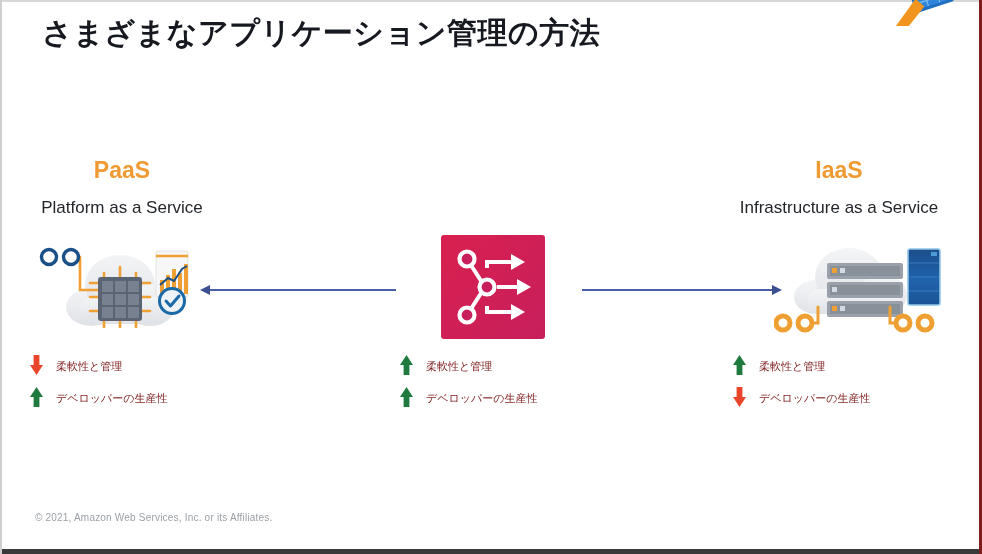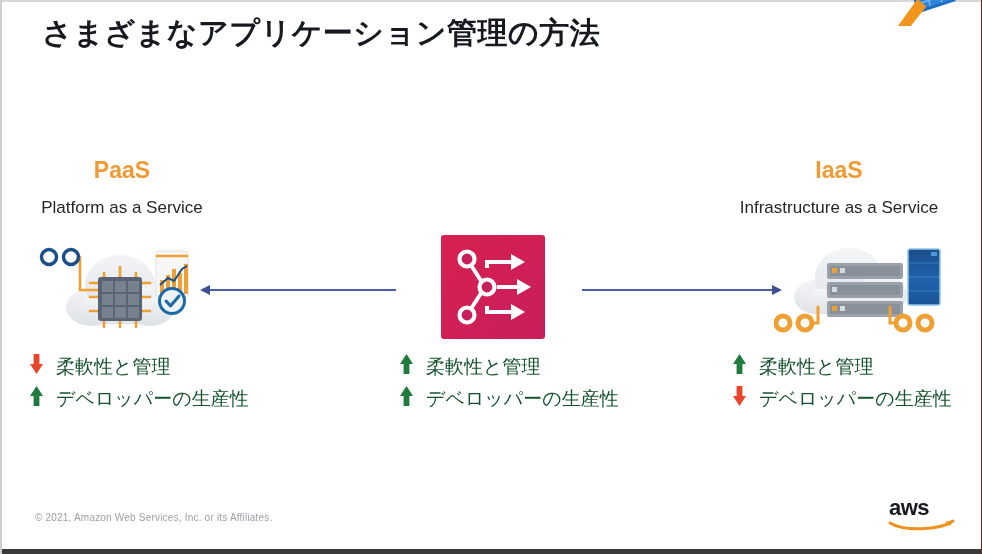--- a/index.html
+++ b/index.html
@@ -7,21 +7,21 @@
     width:982px;height:554px;
     background:#ffffff;
     font-family:"Liberation Sans","DejaVu Sans",sans-serif;
     overflow:hidden;
     position:relative;
   }
   .slide{
     position:absolute;inset:0;
     background:#ffffff;
     border-left:2px solid #cfcfcf;
-    border-right:1px solid #7f1d1d;
+    border-right:3px solid #7f1d1d;
     box-sizing:border-box;
   }
   .bottom-bar{
     position:absolute;left:0;right:0;bottom:0;height:5px;
     background:#3a3a3a;
   }
   .top-strip{
     position:absolute;left:0;right:0;top:0;height:2px;
     background:#d8d8d8;
   }
@@ -63,21 +63,21 @@
   .icon-paas{left:20px;width:190px;}
   .icon-mid{left:391px;width:200px;}
   .icon-iaas{left:760px;width:200px;}
 
   
   .flow-arrow{position:absolute;top:272px;height:36px;}
   .arrow-left{left:196px;width:200px;}
   .arrow-right{left:578px;width:204px;}
 
   
-  .bullets{position:absolute;font-size:19px;color:#14532d;}
+  .bullets{position:absolute;font-size:11px;color:#7f1d1d;}
   .bul-paas{left:26px;top:350px;}
   .bul-mid{left:396px;top:350px;}
   .bul-iaas{left:729px;top:350px;}
   .bullet-row{
     display:flex;align-items:center;height:32px;
   }
   .bullet-row + .bullet-row{margin-top:0;}
   .tri{width:17px;margin-right:11px;flex:0 0 17px;text-align:center;}
   .bullet-label{white-space:nowrap;line-height:1;}
 
@@ -344,22 +344,15 @@
         <svg width="15" height="22" viewBox="0 0 15 22">
             <path d="M7.5 21 L1 11 L4.6 11 L4.6 1 L10.4 1 L10.4 11 L14 11 Z" fill="#e8452a"></path>
           </svg>
       </span>
       <span class="bullet-label">デベロッパーの生産性</span>
     </div>
   </div>
 
   <div class="footer-copy">© 2021, Amazon Web Services, Inc. or its Affiliates.</div>
 
-  <div class="aws-logo">
-    <svg width="72" height="36" viewBox="0 0 72 36">
-      <text x="2" y="20" font-family="'Liberation Sans', sans-serif" font-size="22" font-weight="bold" fill="#16191f" letter-spacing="-0.5">aws</text>
-      <path d="M3 28 C16 36, 52 36, 66 26" stroke="#f0901d" stroke-width="3" fill="none" stroke-linecap="round"></path>
-      <polygon points="66,26 58,26.5 63,31" fill="#f0901d"></polygon>
-    </svg>
-  </div>
 
   <div class="bottom-bar"></div>
 </div>
 
 </body></html>

